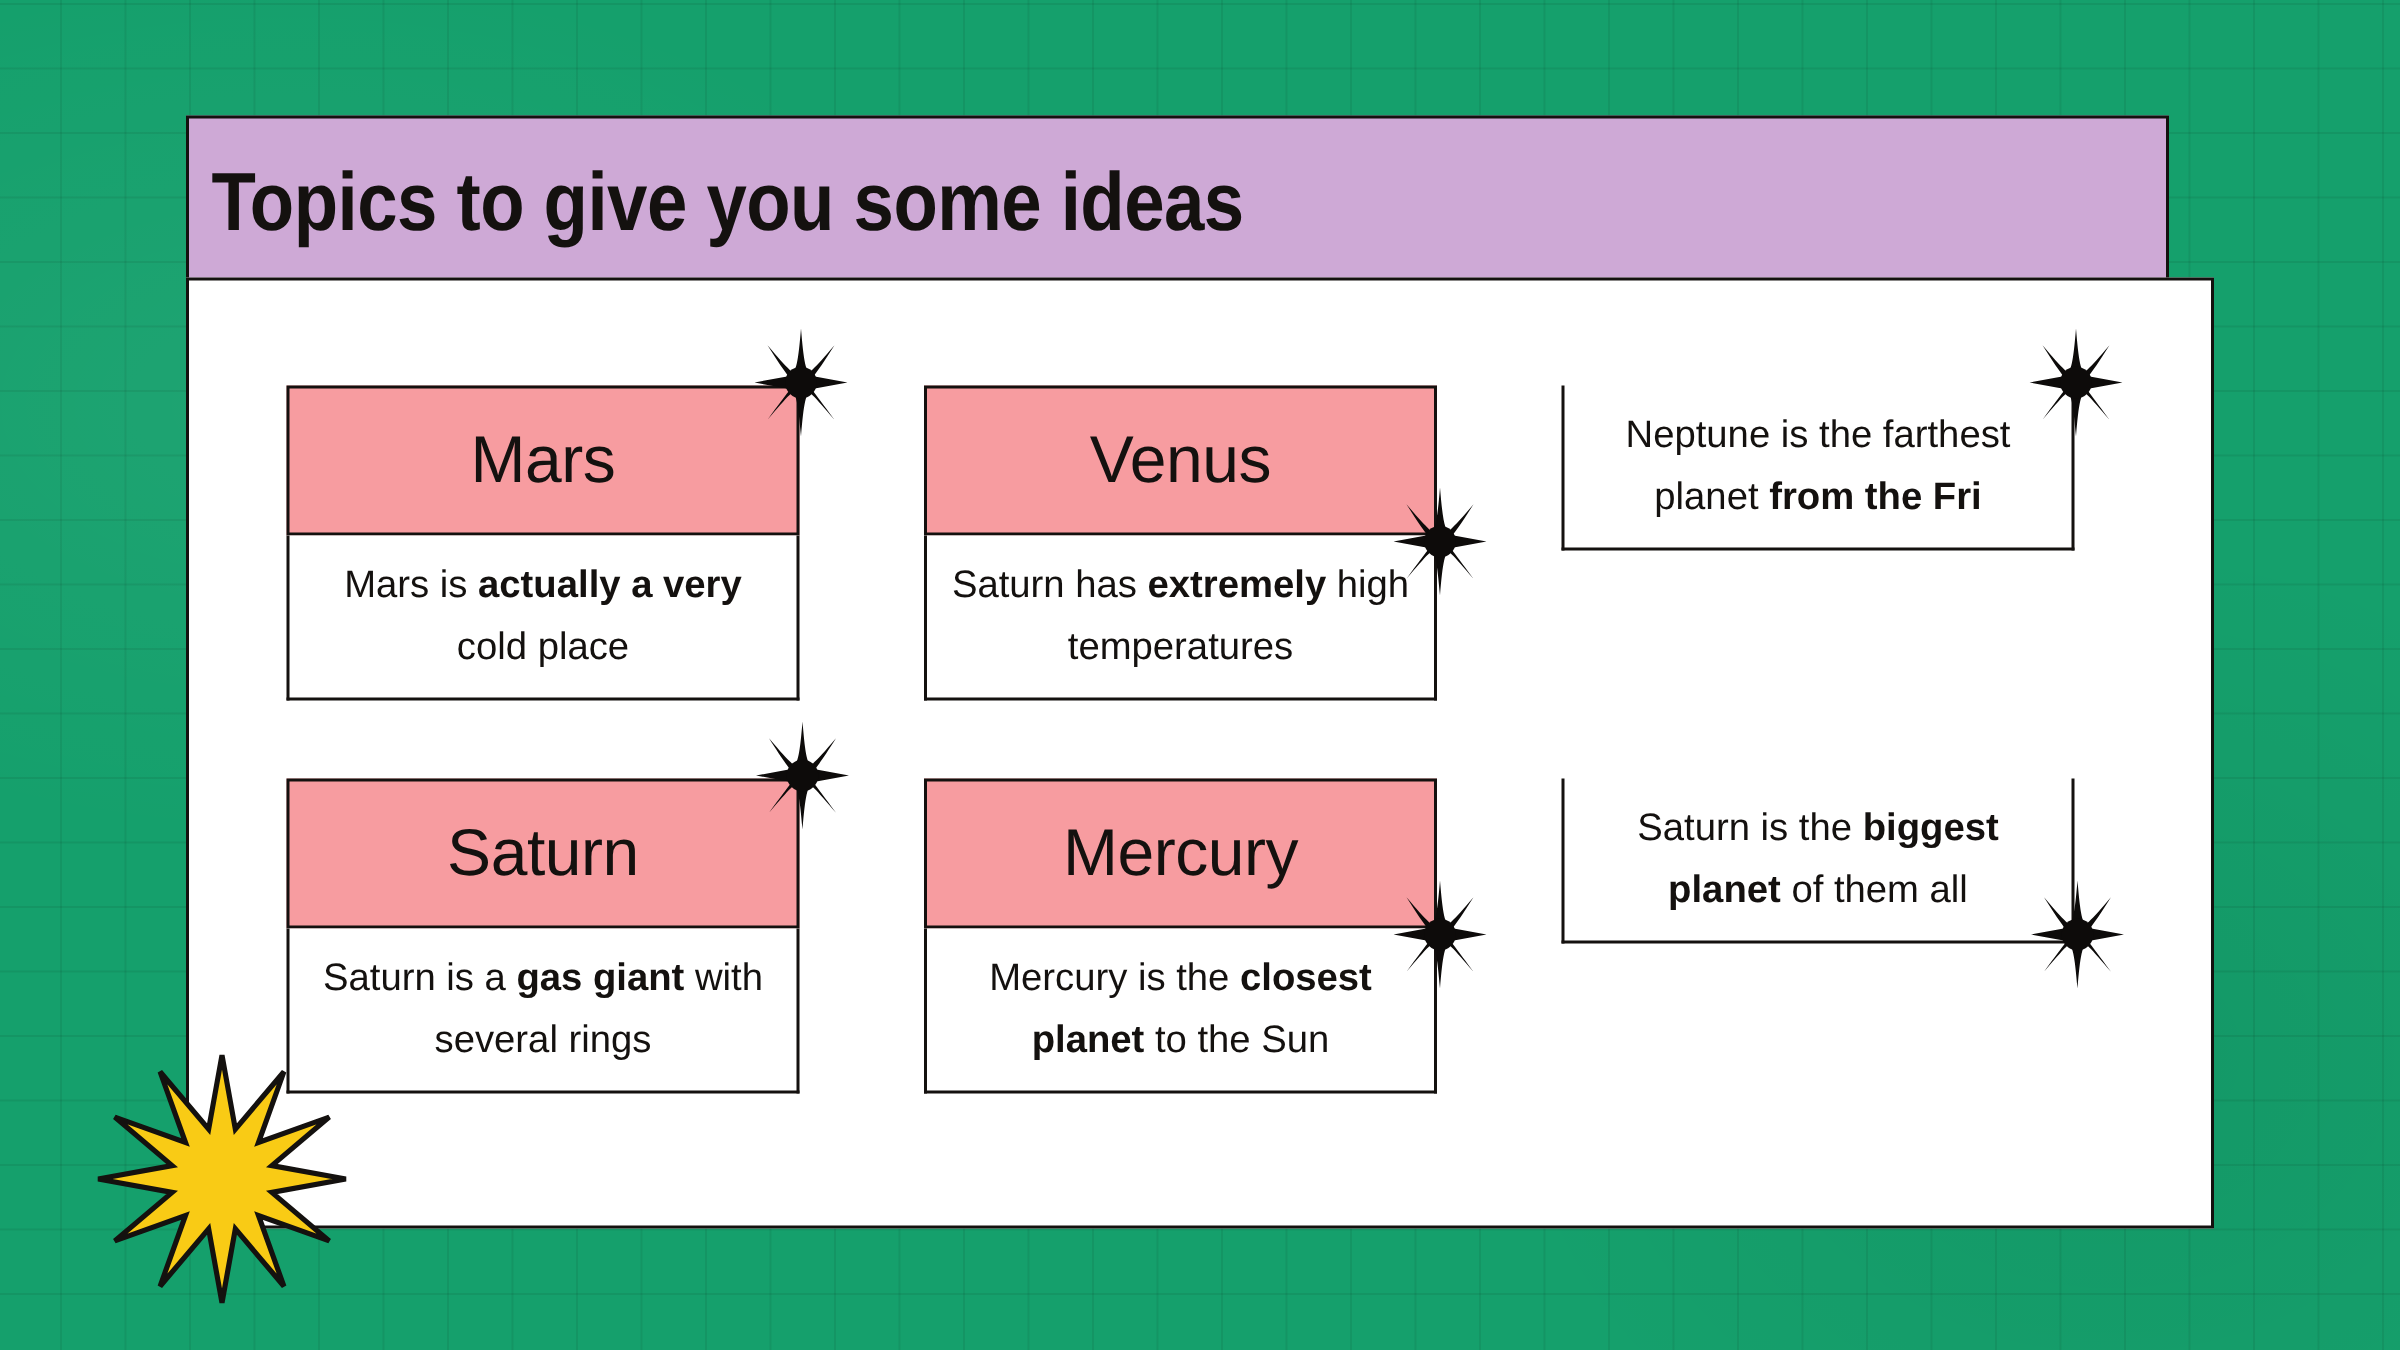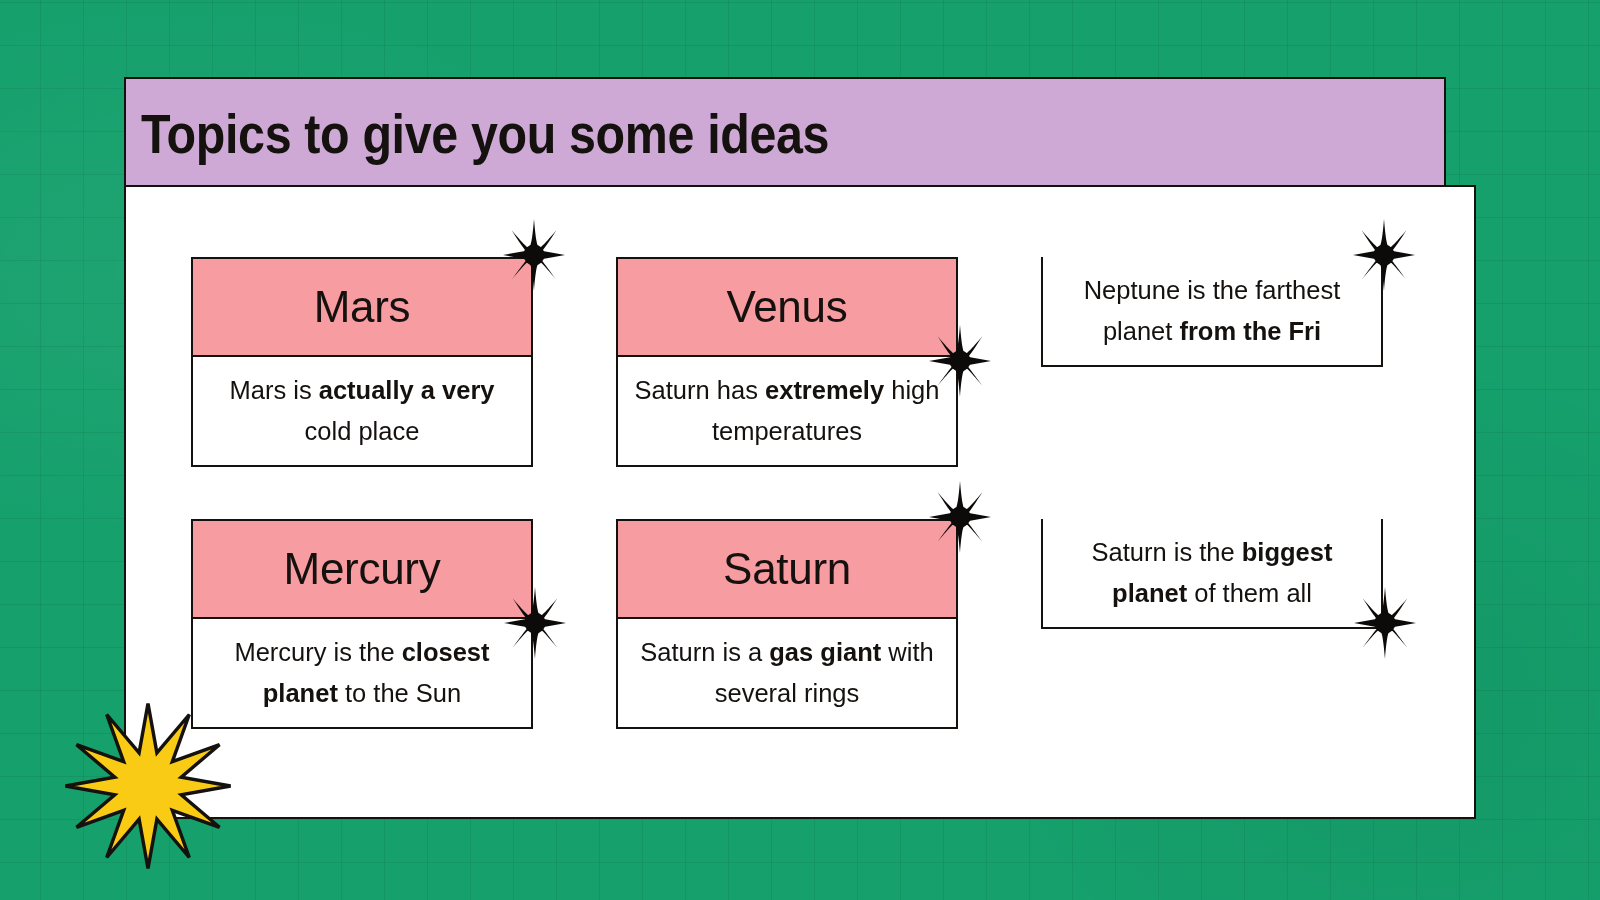--- a/index.html
+++ b/index.html
@@ -187,42 +187,42 @@
             <svg viewBox="0 0 100 116" xmlns="http://www.w3.org/2000/svg">
               <path fill="#0d0b0a" d="M50 0 C53 36 55 47 62 51 L100 58 L62 65 C55 69 53 80 50 116 C47 80 45 69 38 65 L0 58 L38 51 C45 47 47 36 50 0 Z"></path>
               <path fill="#0d0b0a" d="M14 18 C36 44 43 50 49 52 C44 58 38 65 14 98 C36 72 43 65 49 63 C43 60 36 53 14 18 Z"></path>
               <path fill="#0d0b0a" d="M86 18 C64 44 57 50 51 52 C56 58 62 65 86 98 C64 72 57 65 51 63 C57 60 64 53 86 18 Z"></path>
               <circle cx="50" cy="58" r="17" fill="#0d0b0a"></circle>
             </svg>
           </div>
         </div>
         <div class="card">
           <div class="card-header">
+            <div class="card-title">Saturn</div>
+          </div>
+          <div class="card-body">
+            <div class="card-desc"><span>Saturn is a </span><b>gas giant</b><span> with several rings</span></div>
+          </div>
+          <div class="sparkle sp-saturn">
+            <svg viewBox="0 0 100 116" xmlns="http://www.w3.org/2000/svg">
+              <path fill="#0d0b0a" d="M50 0 C53 36 55 47 62 51 L100 58 L62 65 C55 69 53 80 50 116 C47 80 45 69 38 65 L0 58 L38 51 C45 47 47 36 50 0 Z"></path>
+              <path fill="#0d0b0a" d="M14 18 C36 44 43 50 49 52 C44 58 38 65 14 98 C36 72 43 65 49 63 C43 60 36 53 14 18 Z"></path>
+              <path fill="#0d0b0a" d="M86 18 C64 44 57 50 51 52 C56 58 62 65 86 98 C64 72 57 65 51 63 C57 60 64 53 86 18 Z"></path>
+              <circle cx="50" cy="58" r="17" fill="#0d0b0a"></circle>
+            </svg>
+          </div>
+        </div>
+        <div class="card">
+          <div class="card-header">
             <div class="card-title">Mercury</div>
           </div>
           <div class="card-body">
             <div class="card-desc"><span>Mercury is the </span><b>closest planet</b><span> to the Sun</span></div>
           </div>
           <div class="sparkle sp-mercury">
-            <svg viewBox="0 0 100 116" xmlns="http://www.w3.org/2000/svg">
-              <path fill="#0d0b0a" d="M50 0 C53 36 55 47 62 51 L100 58 L62 65 C55 69 53 80 50 116 C47 80 45 69 38 65 L0 58 L38 51 C45 47 47 36 50 0 Z"></path>
-              <path fill="#0d0b0a" d="M14 18 C36 44 43 50 49 52 C44 58 38 65 14 98 C36 72 43 65 49 63 C43 60 36 53 14 18 Z"></path>
-              <path fill="#0d0b0a" d="M86 18 C64 44 57 50 51 52 C56 58 62 65 86 98 C64 72 57 65 51 63 C57 60 64 53 86 18 Z"></path>
-              <circle cx="50" cy="58" r="17" fill="#0d0b0a"></circle>
-            </svg>
-          </div>
-        </div>
-        <div class="card">
-          <div class="card-header">
-            <div class="card-title">Saturn</div>
-          </div>
-          <div class="card-body">
-            <div class="card-desc"><span>Saturn is a </span><b>gas giant</b><span> with several rings</span></div>
-          </div>
-          <div class="sparkle sp-saturn">
             <svg viewBox="0 0 100 116" xmlns="http://www.w3.org/2000/svg">
               <path fill="#0d0b0a" d="M50 0 C53 36 55 47 62 51 L100 58 L62 65 C55 69 53 80 50 116 C47 80 45 69 38 65 L0 58 L38 51 C45 47 47 36 50 0 Z"></path>
               <path fill="#0d0b0a" d="M14 18 C36 44 43 50 49 52 C44 58 38 65 14 98 C36 72 43 65 49 63 C43 60 36 53 14 18 Z"></path>
               <path fill="#0d0b0a" d="M86 18 C64 44 57 50 51 52 C56 58 62 65 86 98 C64 72 57 65 51 63 C57 60 64 53 86 18 Z"></path>
               <circle cx="50" cy="58" r="17" fill="#0d0b0a"></circle>
             </svg>
           </div>
         </div>
         <div class="card">
           <div class="card-body">

